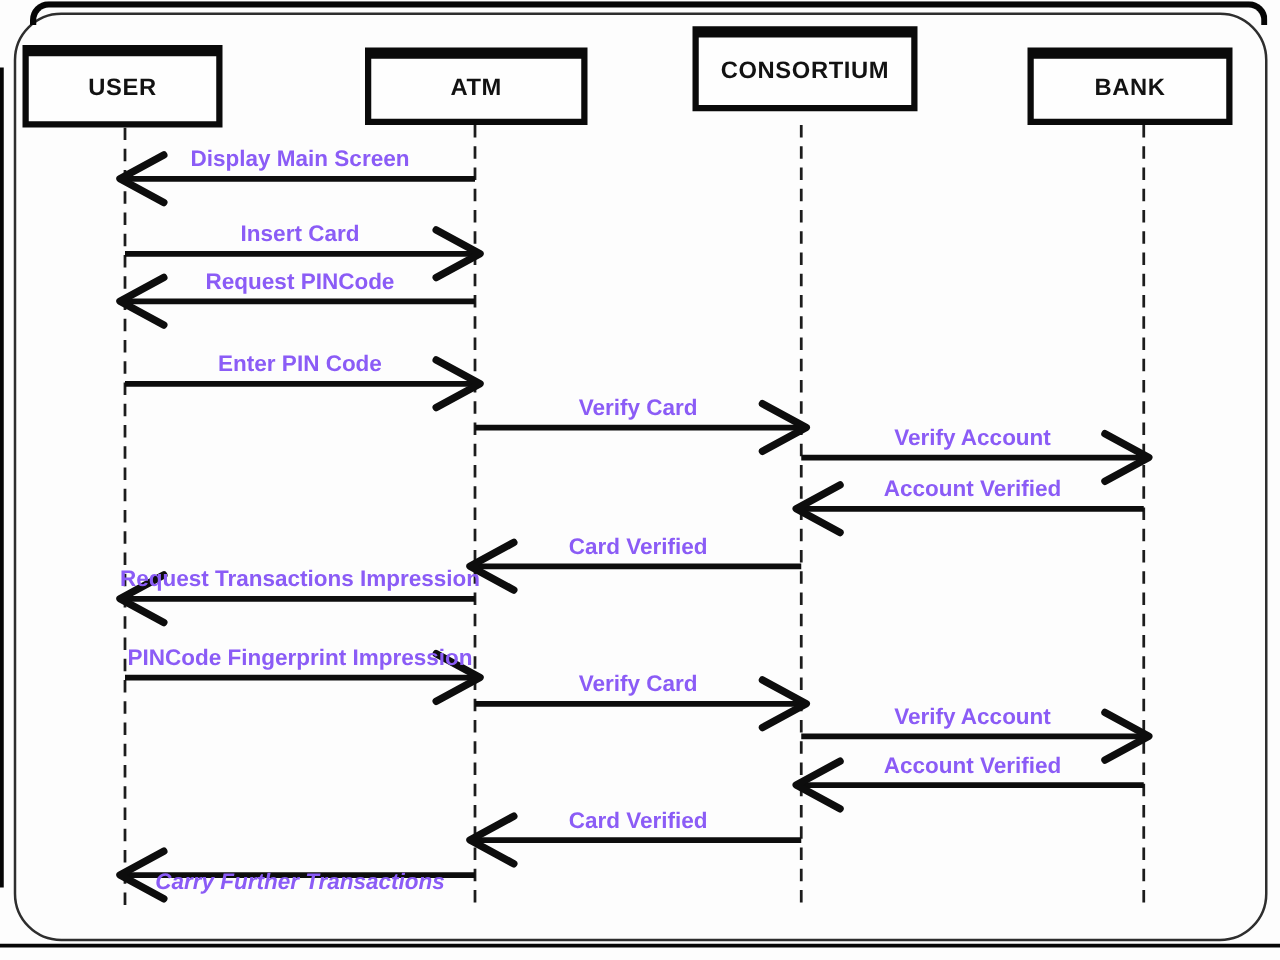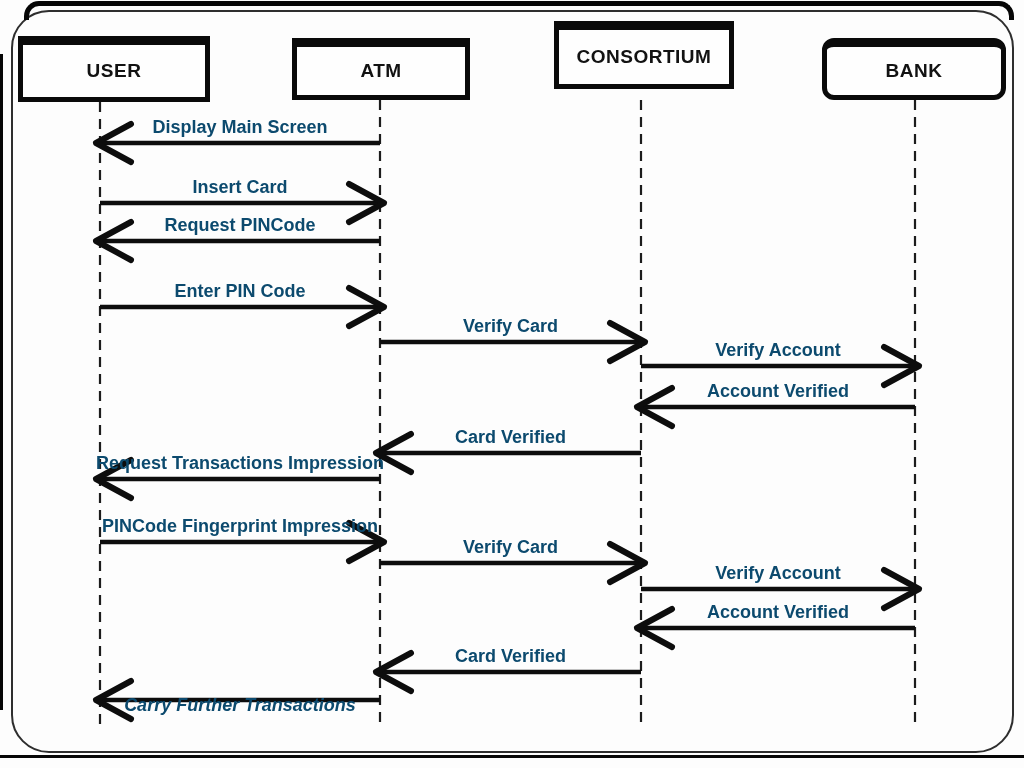--- a/index.html
+++ b/index.html
@@ -62,21 +62,21 @@
     letter-spacing: 0.5px;
     white-space: nowrap;
   }
   
   .msg-label {
     position: absolute;
     transform: translateX(-50%);
     font-weight: bold;
     font-size: 18px;
     line-height: 22px;
-    color: #0c4a6e;
+    color: #8b5cf6;
     white-space: nowrap;
     z-index: 4;
   }
   #links {
     position: absolute;
     left: 0; top: 0;
     width: 1024px;
     height: 768px;
     z-index: 2;
   }
@@ -121,33 +121,33 @@
       <path d="M 884 570 L 919 589 L 884 608" fill="none" stroke="#0d0d0d" stroke-width="6" stroke-linecap="round" stroke-linejoin="round"></path>
       <line x1="915" x2="641" y1="628" y2="628" stroke="#0d0d0d" stroke-width="4.6"></line>
       <path d="M 672 609 L 637 628 L 672 647" fill="none" stroke="#0d0d0d" stroke-width="6" stroke-linecap="round" stroke-linejoin="round"></path>
       <line x1="641" x2="380" y1="672" y2="672" stroke="#0d0d0d" stroke-width="4.6"></line>
       <path d="M 411 653 L 376 672 L 411 691" fill="none" stroke="#0d0d0d" stroke-width="6" stroke-linecap="round" stroke-linejoin="round"></path>
       <line x1="380" x2="100" y1="700" y2="700" stroke="#0d0d0d" stroke-width="4.6"></line>
       <path d="M 131 681 L 96 700 L 131 719" fill="none" stroke="#0d0d0d" stroke-width="6" stroke-linecap="round" stroke-linejoin="round"></path>
     </svg>
 
   <div id="actors">
-  <div class="actor-box" style="left: 18px; top: 36px; width: 192px; height: 66px;">
+  <div class="actor-box" style="left: 18px; top: 36px; width: 160px; height: 66px;">
     <span class="actor-label">USER</span>
   </div>
 
   <div class="actor-box" style="left: 292px; top: 38px; width: 178px; height: 62px;">
     <span class="actor-label">ATM</span>
   </div>
 
   <div class="actor-box" style="left: 554px; top: 21px; width: 180px; height: 68px;">
     <span class="actor-label">CONSORTIUM</span>
   </div>
 
-  <div class="actor-box" style="left: 822px; top: 38px; width: 184px; height: 62px; border-radius: 12px;">
+  <div class="actor-box" style="left: 822px; top: 38px; width: 164px; height: 62px;">
     <span class="actor-label">BANK</span>
   </div>
 </div>
   <div id="labels">
   <div class="msg-label" style="left: 240px; top: 116px;">Display Main Screen</div>
 
   <div class="msg-label" style="left: 240px; top: 176px;">Insert Card</div>
 
   <div class="msg-label" style="left: 240px; top: 214px;">Request PINCode</div>
 

